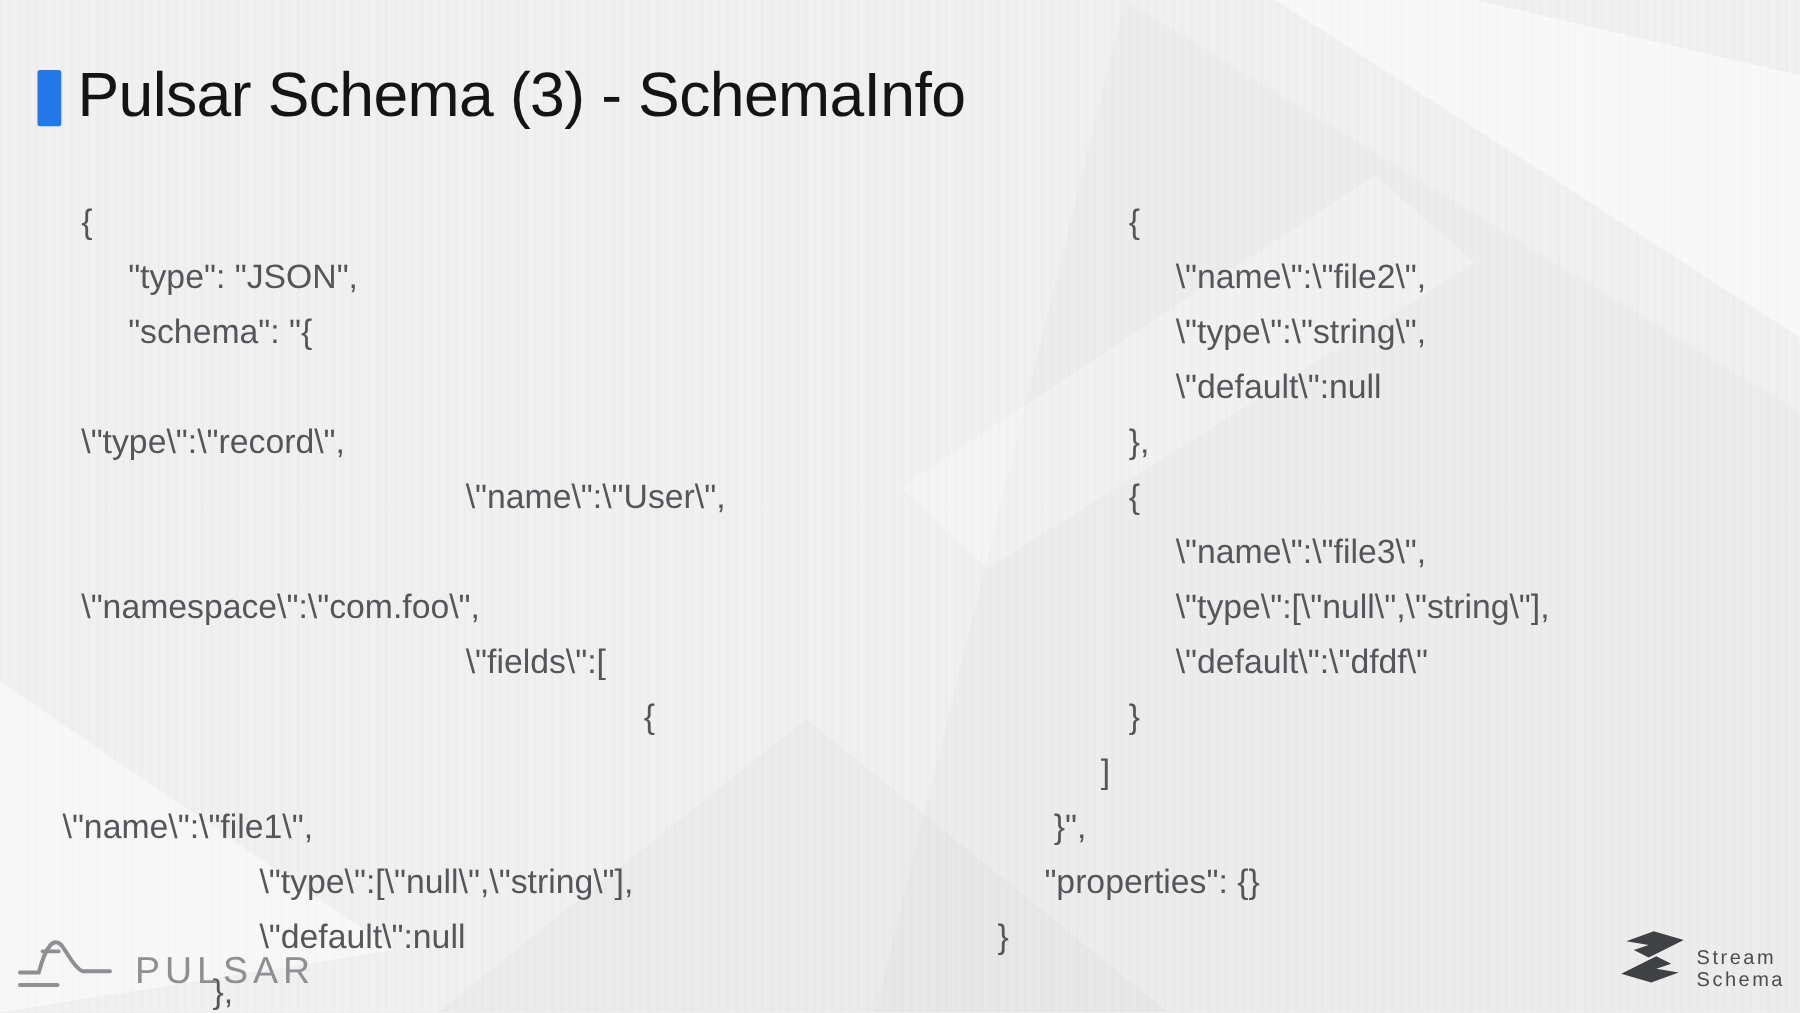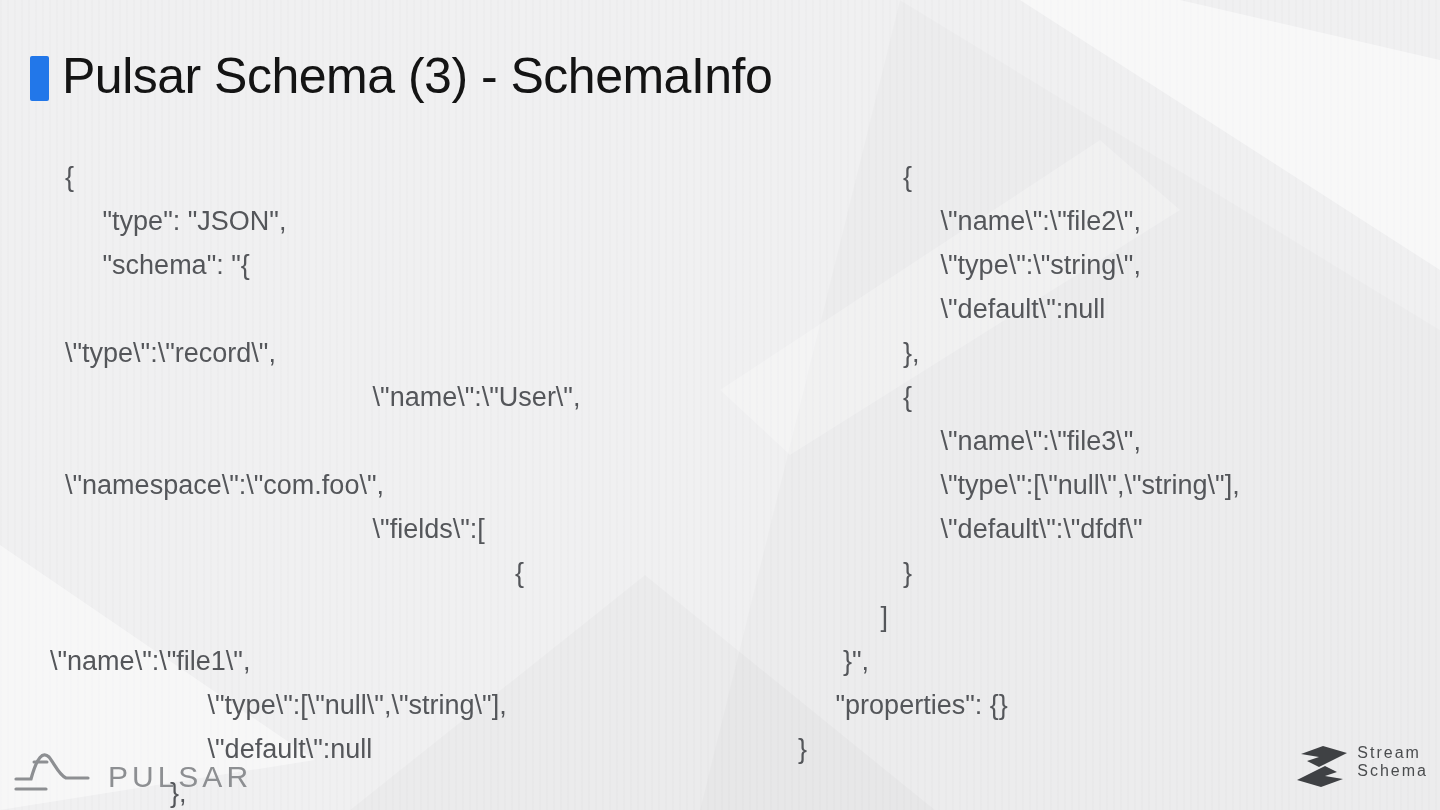--- a/index.html
+++ b/index.html
@@ -60,21 +60,21 @@
   .pulsar-logo-text{
     font-size:30px;
     font-weight:300;
     letter-spacing:4px;
     color:#8d8f92;
     margin-left:6px;
     margin-top:10px;
   }
   .sn-logo{
     position:absolute;right:12px;bottom:16px;
-    display:flex;align-items:flex-start;
+    display:flex;align-items:flex-end;
   }
   .sn-text{
     margin-left:6px;
     font-size:16px;
     line-height:18px;
     letter-spacing:2px;
     color:#4a4c4e;
     font-weight:400;
   }
 </style>

